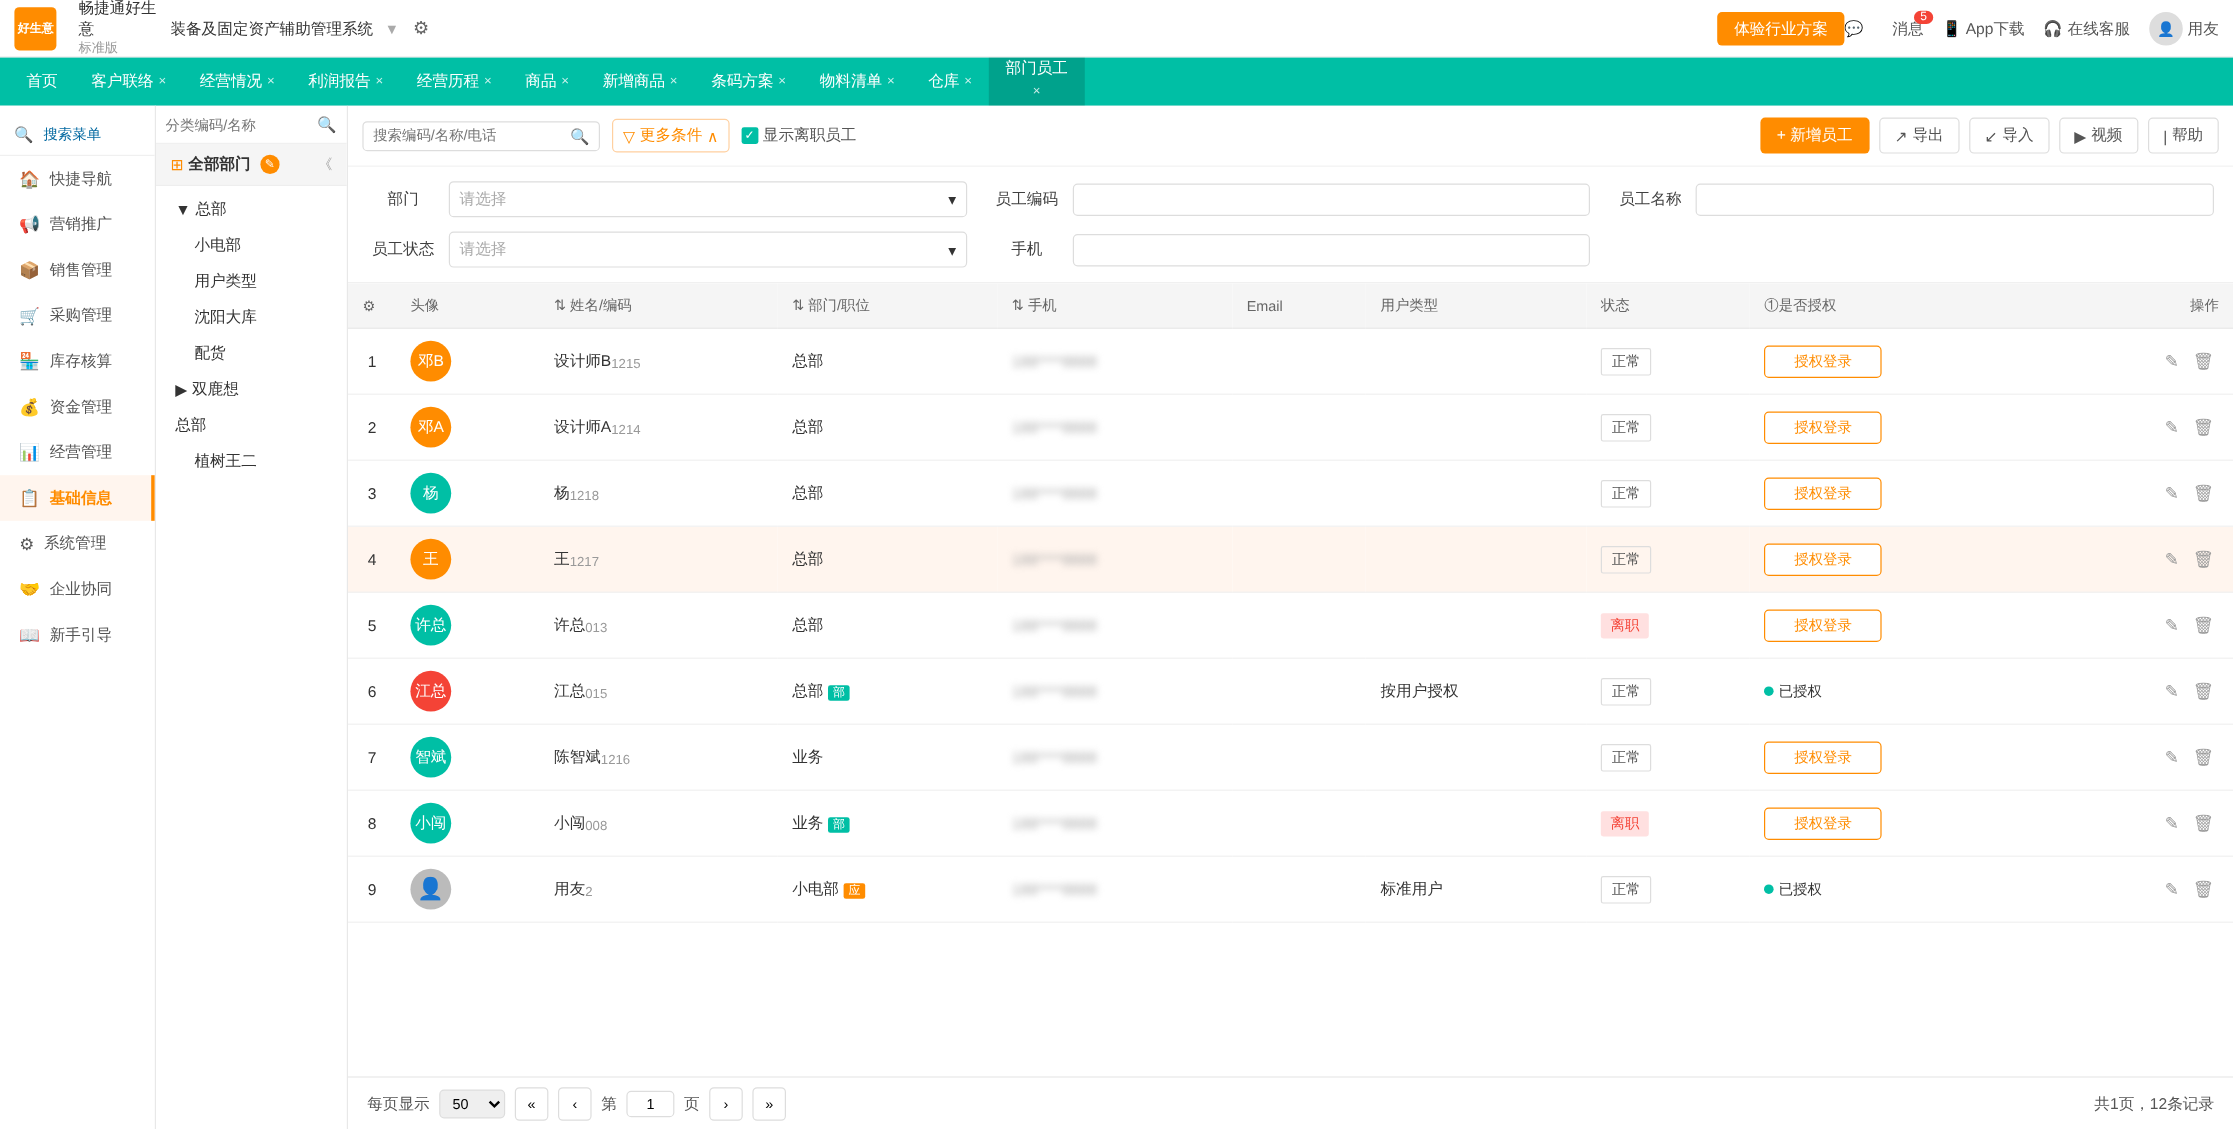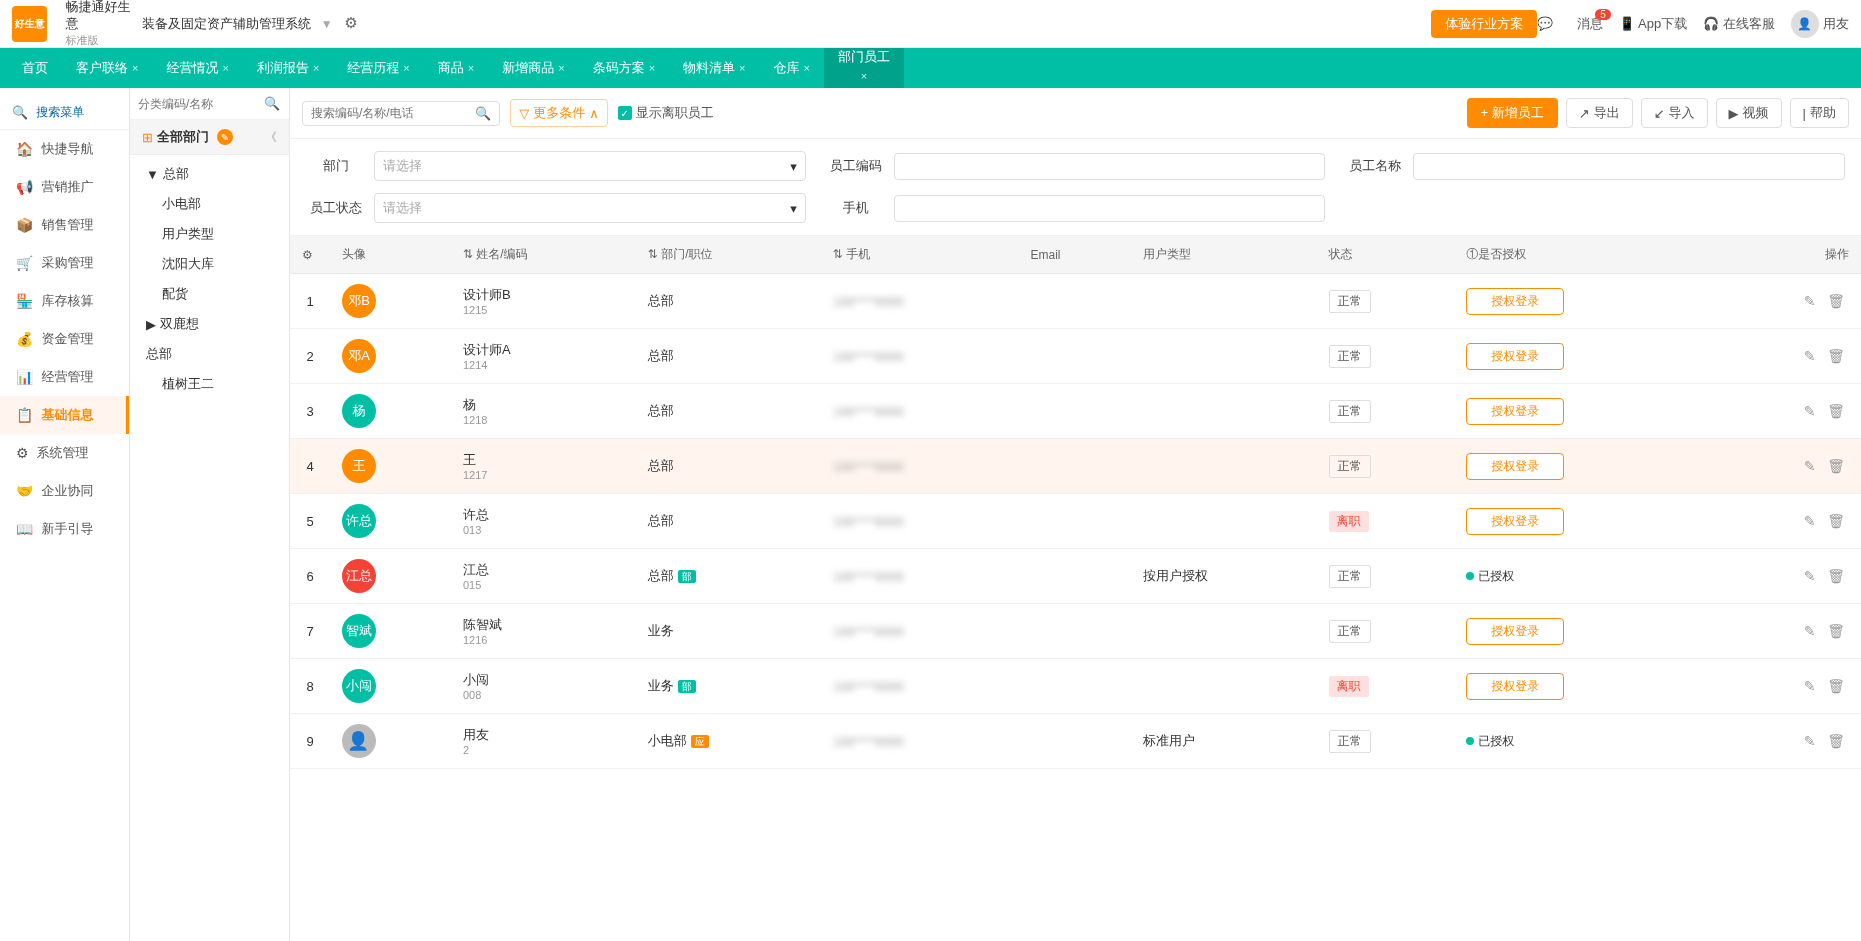--- a/index.html
+++ b/index.html
@@ -72,21 +72,21 @@
     table { width: 100%; border-collapse: collapse; }
     thead tr { background: #f5f5f5; }
     th { padding: 10px 12px; text-align: left; font-size: 12px; color: #666; font-weight: normal; border-bottom: 1px solid #e8e8e8; white-space: nowrap; }
     td { padding: 10px 12px; border-bottom: 1px solid #f0f0f0; font-size: 13px; color: #333; vertical-align: middle; }
     tr.highlighted { background: #fff5ee; }
     .avatar { width: 34px; height: 34px; border-radius: 50%; display: flex; align-items: center; justify-content: center; color: white; font-size: 13px; font-weight: normal; flex-shrink: 0; }
     .avatar.orange { background: #ff8c00; }
     .avatar.teal { background: #00bfa5; }
     .avatar.red { background: #f44336; }
     .avatar.gray { background: #bbb; }
-    .name-code { display: flex; flex-direction: column; }
+    .name-code { display: flex; flex-direction: row; align-items: flex-end; }
     .name-code .name { font-size: 13px; color: #333; }
     .name-code .code { font-size: 11px; color: #999; }
     .status-normal { display: inline-block; padding: 2px 8px; border: 1px solid #ddd; border-radius: 2px; font-size: 12px; color: #555; }
     .status-resigned { display: inline-block; padding: 2px 8px; background: #ffe0e0; border-radius: 2px; font-size: 12px; color: #f44336; }
     .btn-auth { border: 1px solid #ff8c00; color: #ff8c00; background: #fff; padding: 4px 24px; border-radius: 4px; cursor: pointer; font-size: 12px; }
     .authorized { color: #333; font-size: 12px; display: flex; align-items: center; gap: 4px; }
     .dot-green { width: 8px; height: 8px; border-radius: 50%; background: #00bfa5; display: inline-block; }
     .op-btn { background: none; border: none; cursor: pointer; color: #999; font-size: 14px; padding: 2px 4px; }
     .tag-dept { background: #00bfa5; color: white; font-size: 10px; padding: 1px 4px; border-radius: 2px; margin-left: 4px; }
     .tag-app { background: #ff8c00; color: white; font-size: 10px; padding: 1px 4px; border-radius: 2px; margin-left: 4px; }
@@ -563,16 +563,32 @@
                 </td>
                 <td style="text-align: right;">
     <button class="op-btn" title="编辑">✎</button>
     <button class="op-btn" title="删除">🗑</button>
   </td>
               </tr>
             </tbody>
         </table>
       </div>
 
+      <div class="pagination">
+        <span>每页显示</span>
+        <select class="page-size">
+          <option>50</option>
+          <option>100</option>
+          <option>200</option>
+        </select>
+        <button class="page-btn">«</button>
+        <button class="page-btn">‹</button>
+        <span>第</span>
+        <input class="page-input" value="1" style="">
+        <span>页</span>
+        <button class="page-btn">›</button>
+        <button class="page-btn">»</button>
+        <span class="page-info">共1页，12条记录</span>
+      </div>
 
     </div>
   </div>
 </div>
 
 </body></html>

